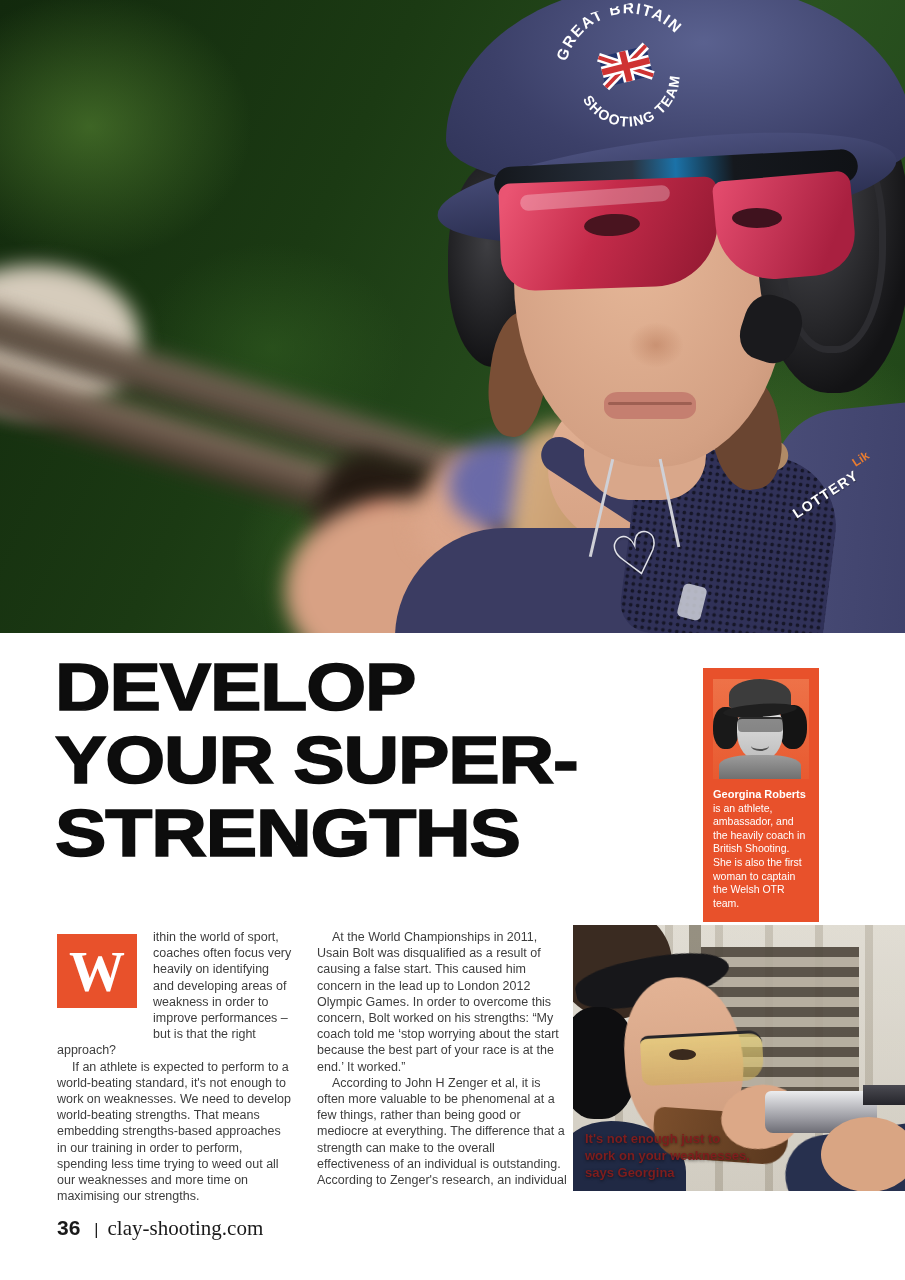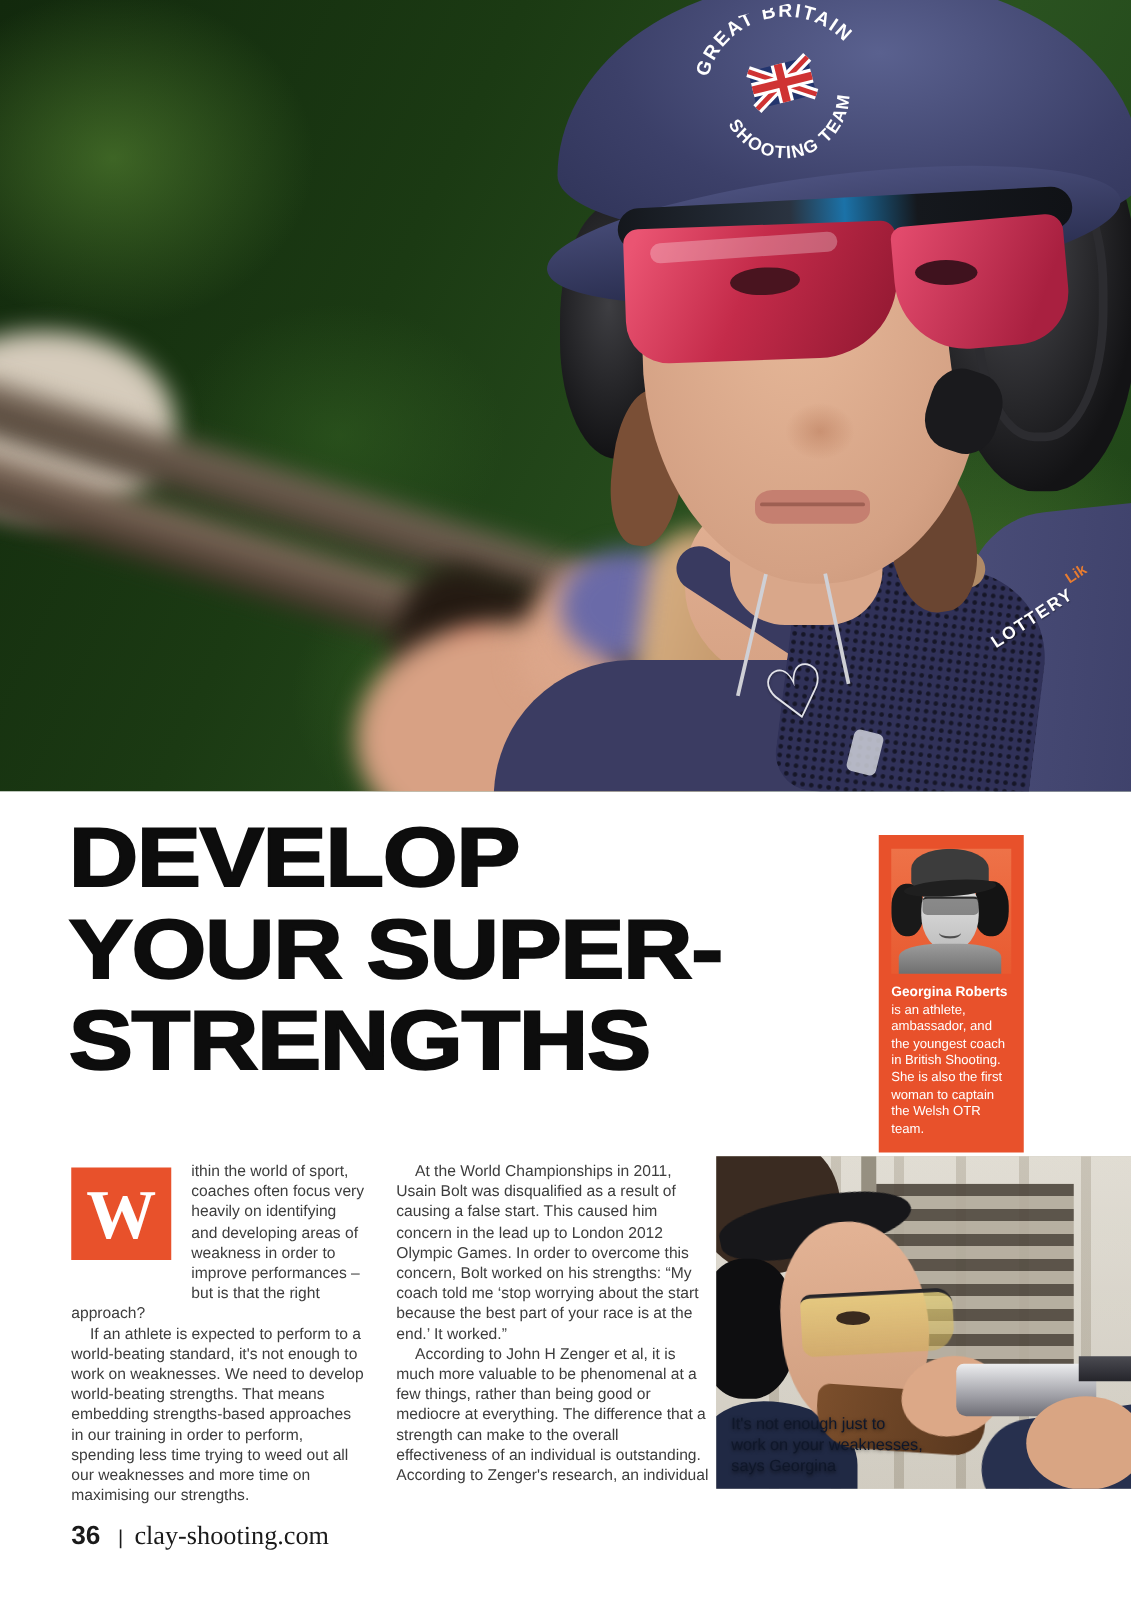--- a/index.html
+++ b/index.html
@@ -142,21 +142,21 @@
   .p2-eye { left:96px; top:124px; width:27px; height:11px; border-radius:50%; background:#3a2a1e; }
   .p2-stock { left:80px; top:186px; width:135px; height:50px; border-radius:10px 20px 24px 32px;
     background:linear-gradient(100deg,#7c4f2c,#58371e); transform:rotate(4deg); }
   .p2-receiver { left:192px; top:166px; width:112px; height:42px; border-radius:6px 10px 8px 8px;
     background:linear-gradient(#ecedef,#9b9ba2 65%,#6d6d75); }
   .p2-barrel { left:290px; top:160px; width:60px; height:20px; background:linear-gradient(#4b4b52,#25252b); }
   .p2-hand1 { left:148px; top:160px; width:80px; height:64px; border-radius:50%; background:#dca887; transform:rotate(-10deg); }
   .p2-hand2 { left:248px; top:192px; width:95px; height:75px; border-radius:50%; background:#d9a583; }
   .p2-arm { left:212px; top:206px; width:140px; height:80px; border-radius:44px 10px 0 44px; background:#27304e; transform:rotate(-8deg); }
   .p2-shoulder { left:-12px; top:196px; width:125px; height:85px; border-radius:40% 60% 0 0; background:#202944; }
-  .p2-caption { position:absolute; left:12px; bottom:10px; color:#0f172a; font-weight:normal;
+  .p2-caption { position:absolute; left:12px; bottom:10px; color:#7f1d1d; font-weight:bold;
     font-size:13px; line-height:17px; white-space:pre-line; text-shadow:0 1px 3px rgba(0,0,0,.55); }
 
   
   .footer { position:absolute; left:57px; top:1216px; display:flex; align-items:baseline; color:#1a1a1a; }
   .footer .pagenum { font-weight:bold; font-size:21px; }
   .footer .divider { margin:0 9px 0 14px; font-size:16px; color:#1a1a1a; }
   .footer .site { font-family:"Liberation Serif", serif; font-size:21px; }
 </style>
 </head>
 <body>
@@ -249,34 +249,34 @@
     <div class="bio-photo">
       <div class="bio-muff-l"></div>
       <div class="bio-muff-r"></div>
       <div class="bio-face"></div>
       <div class="bio-cap"></div>
       <div class="bio-brim"></div>
       <div class="bio-glasses"></div>
       <div class="bio-smile"></div>
       <div class="bio-torso"></div>
     </div>
-    <p class="bio-text"><b>Georgina Roberts</b><span> is an athlete, ambassador, and the youngest coach in British Shooting. She is also the first woman to captain the Welsh OTR team.</span></p>
+    <p class="bio-text"><b>Georgina Roberts</b><span> is an athlete, ambassador, and the heavily coach in British Shooting. She is also the first woman to captain the Welsh OTR team.</span></p>
   </aside>
 
   <div class="columns">
     <div class="col-left">
       <div class="dropcap-float">
         <div class="dropcap">W</div>
       </div>
       <p>ithin the world of sport, coaches often focus very heavily on identifying and developing areas of weakness in order to improve performances – but is that the right approach?</p>
       <p class="indent">If an athlete is expected to perform to a world-beating standard, it's not enough to work on weaknesses. We need to develop world-beating strengths. That means embedding strengths-based approaches in our training in order to perform, spending less time trying to weed out all our weaknesses and more time on maximising our strengths.</p>
     </div>
     <div class="col-right">
       <p class="indent">At the World Championships in 2011, Usain Bolt was disqualified as a result of causing a false start. This caused him concern in the lead up to London 2012 Olympic Games. In order to overcome this concern, Bolt worked on his strengths: “My coach told me ‘stop worrying about the start because the best part of your race is at the end.’ It worked.”</p>
-      <p class="indent">According to John H Zenger et al, it is much more valuable to be phenomenal at a few things, rather than being good or mediocre at everything. The difference that a strength can make to the overall effectiveness of an individual is outstanding. According to Zenger's research, an individual</p>
+      <p class="indent">According to John H Zenger et al, it is often more valuable to be phenomenal at a few things, rather than being good or mediocre at everything. The difference that a strength can make to the overall effectiveness of an individual is outstanding. According to Zenger's research, an individual</p>
     </div>
   </div>
 
   <figure class="photo2">
     <div class="p2-art">
       <div class="p2-bg"></div>
       <div class="p2-post"></div>
       <div class="p2-slats"></div>
       <div class="p2-shoulder"></div>
       <div class="p2-hair"></div>

